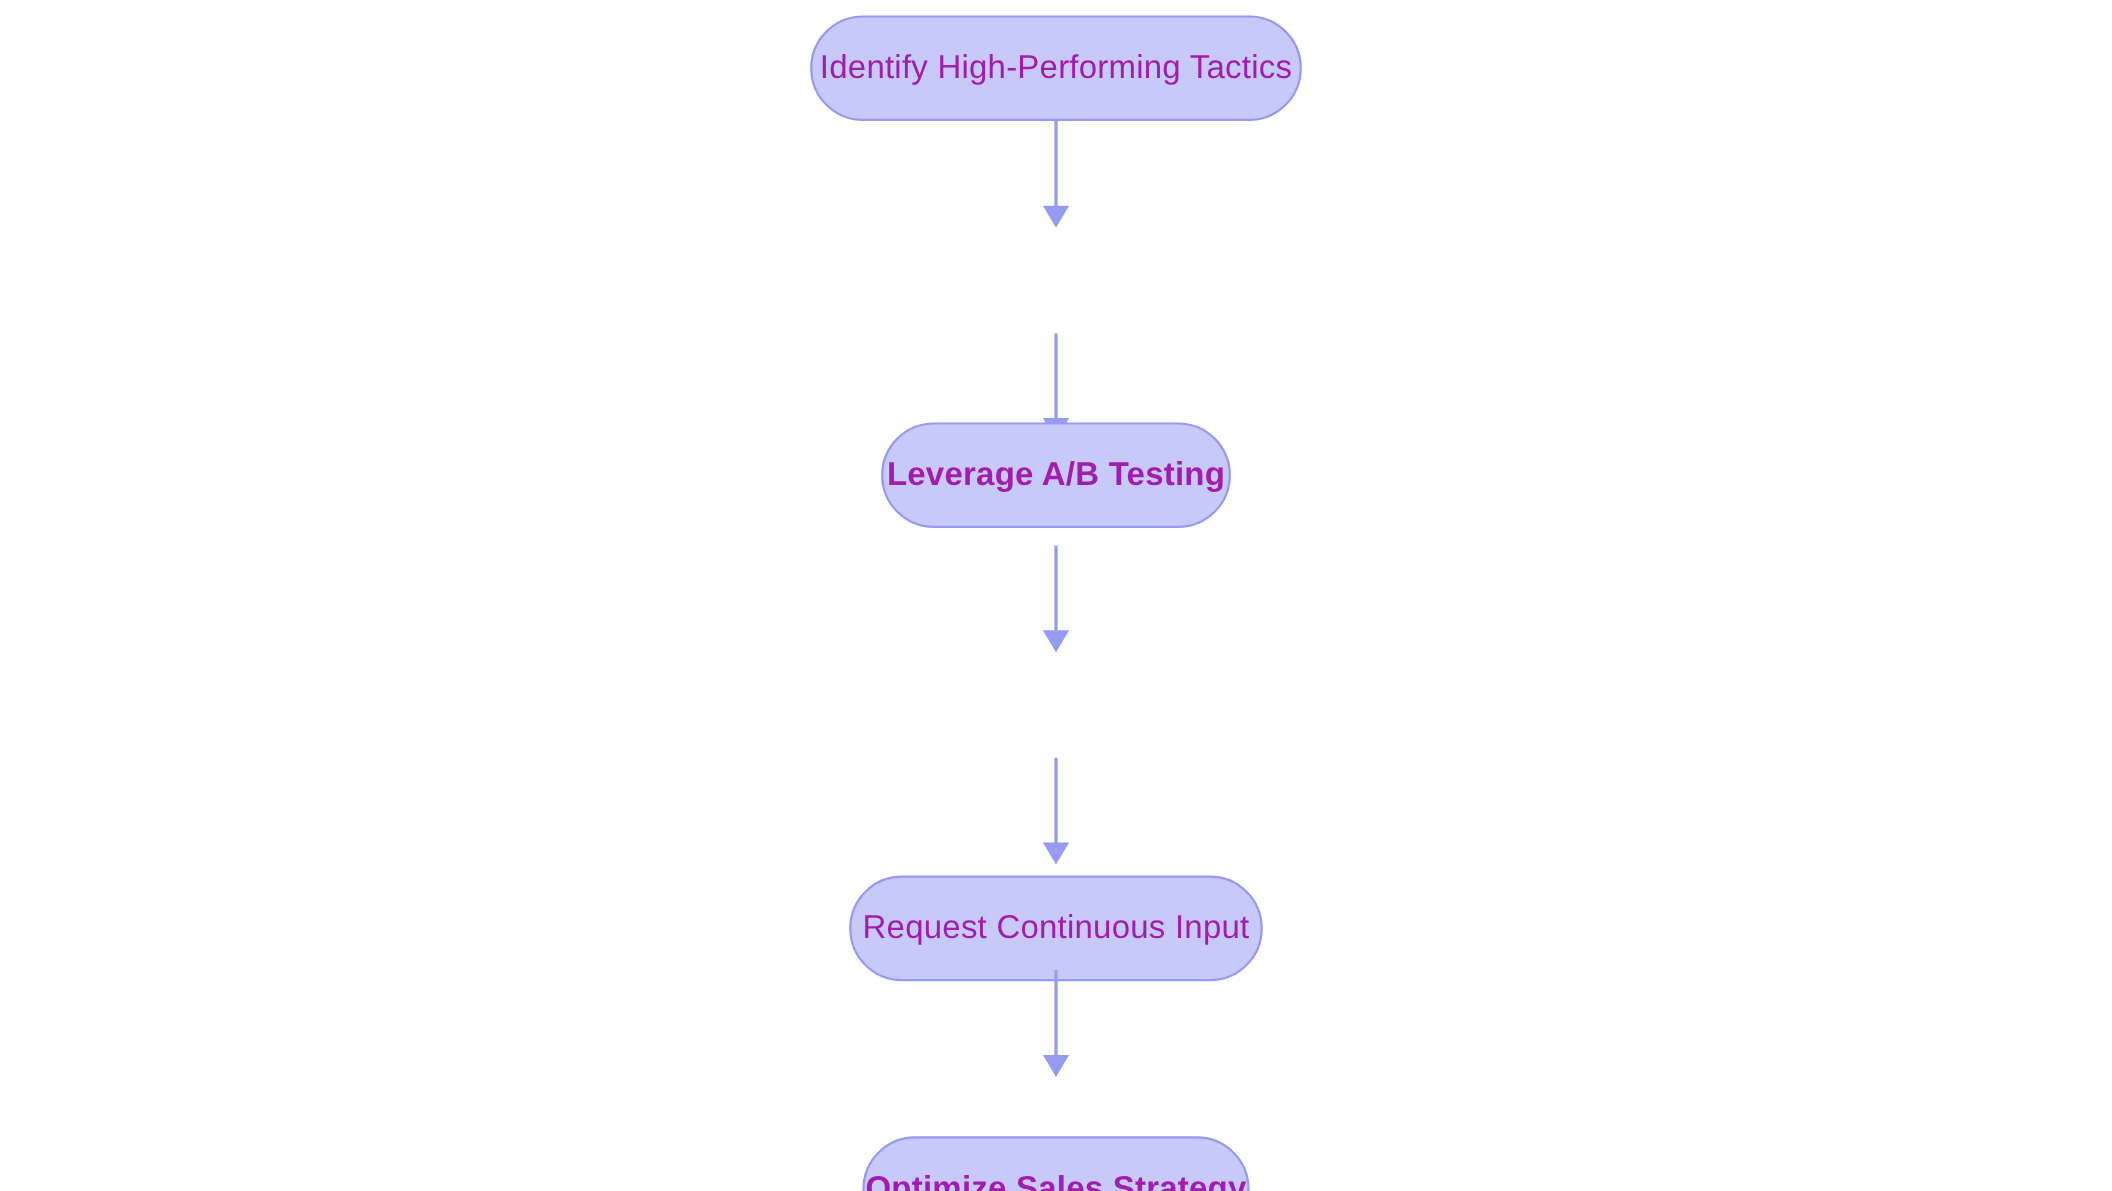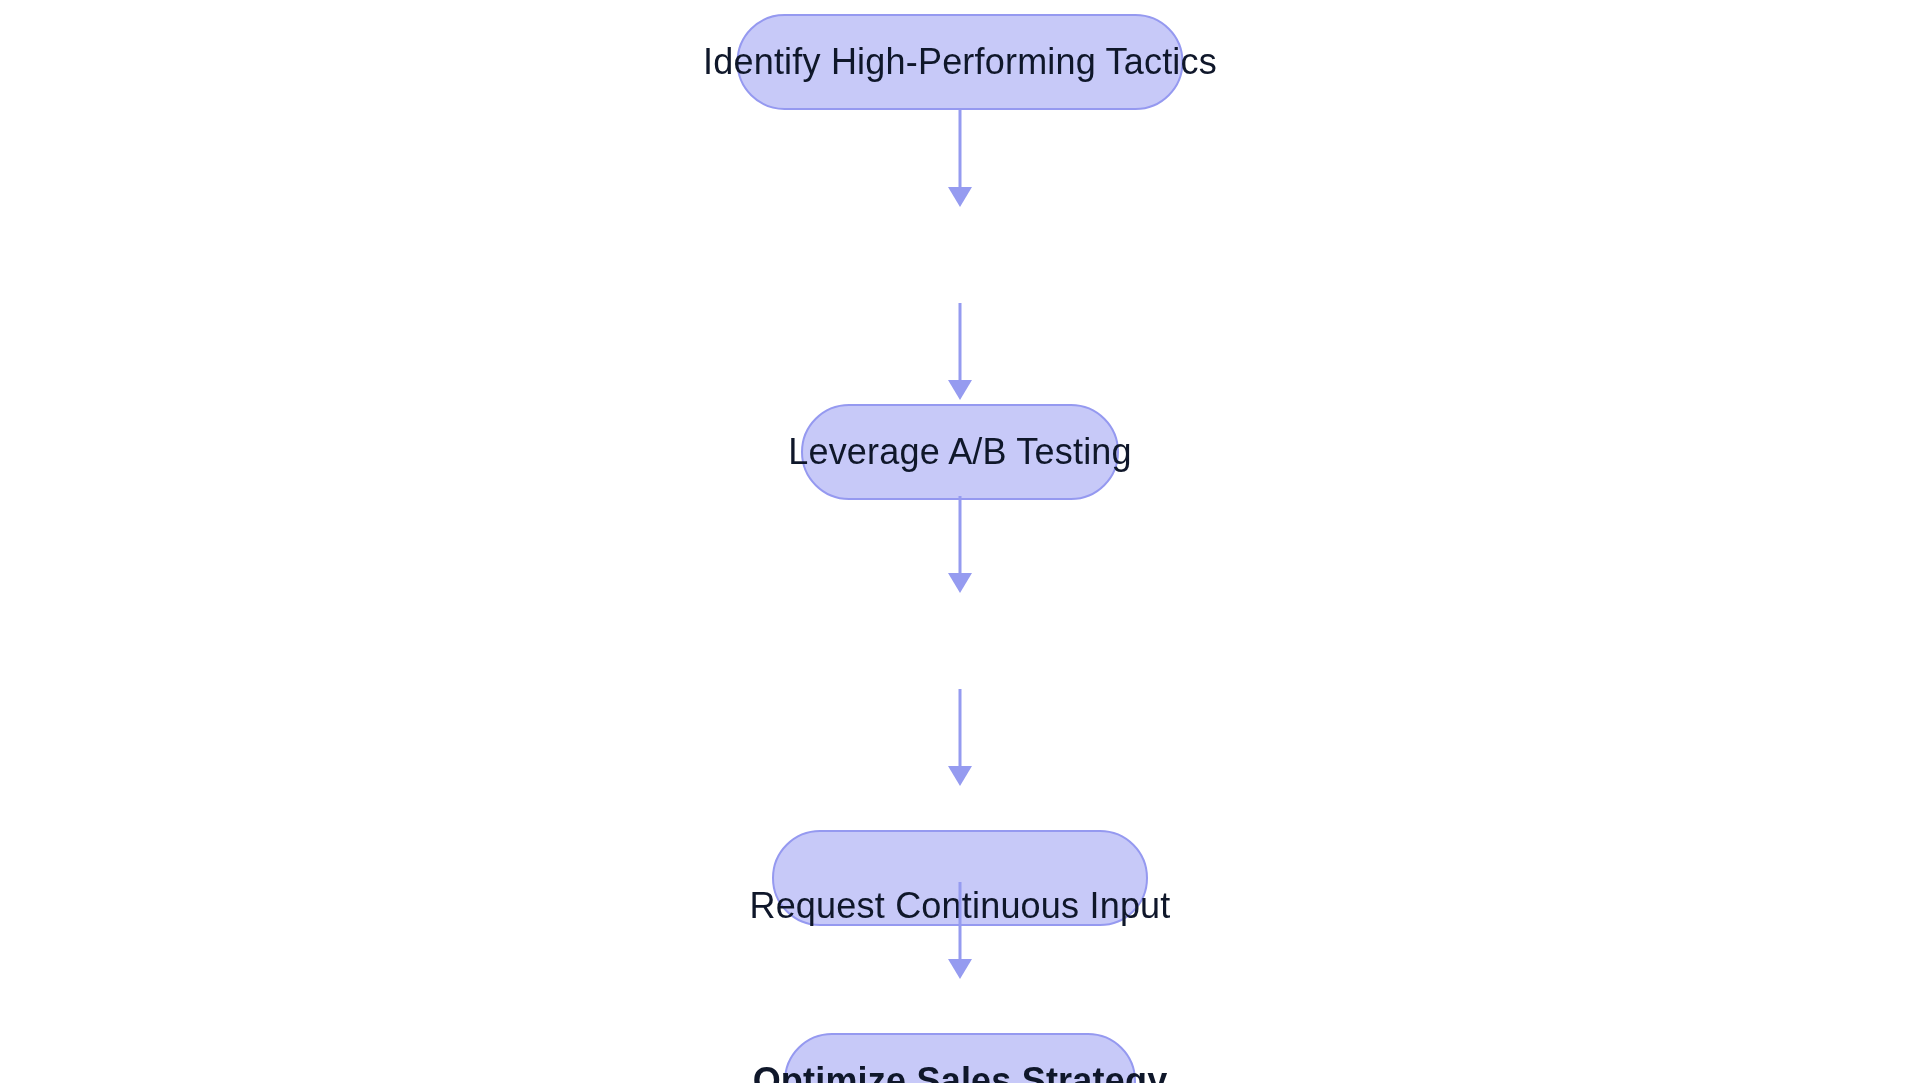--- a/index.html
+++ b/index.html
@@ -22,31 +22,31 @@
     height: 96px;
     box-sizing: border-box;
     background: #c7c9f8;
     border: 2px solid #9599f0;
     border-radius: 48px;
     display: flex;
     align-items: center;
     justify-content: center;
   }
   .node .label {
-    color: #0f172a;
-    font-size: 36px;
+    color: #a21caf;
+    font-size: 30px;
     line-height: 1;
     white-space: nowrap;
     letter-spacing: 0.2px;
   }
   .n1 { top: 14px;  width: 447px; }
   .n2 { top: 207px; width: 308px; }
-  .n3 { top: 404px; width: 318px; }
+  .n3 { top: 384px; width: 318px; font-weight: bold; }
   .n4 { top: 593px; width: 436px; }
-  .n5 { top: 830px; width: 376px; align-items: flex-end; }
+  .n5 { top: 796px; width: 376px; }
   .n6 { top: 1033px; width: 352px; font-weight: bold; }
 
   .arrow {
     position: absolute;
     left: 50%;
     transform: translateX(-50%);
     width: 24px;
     height: 97px;
   }
   .a1 { top: 110px; }

